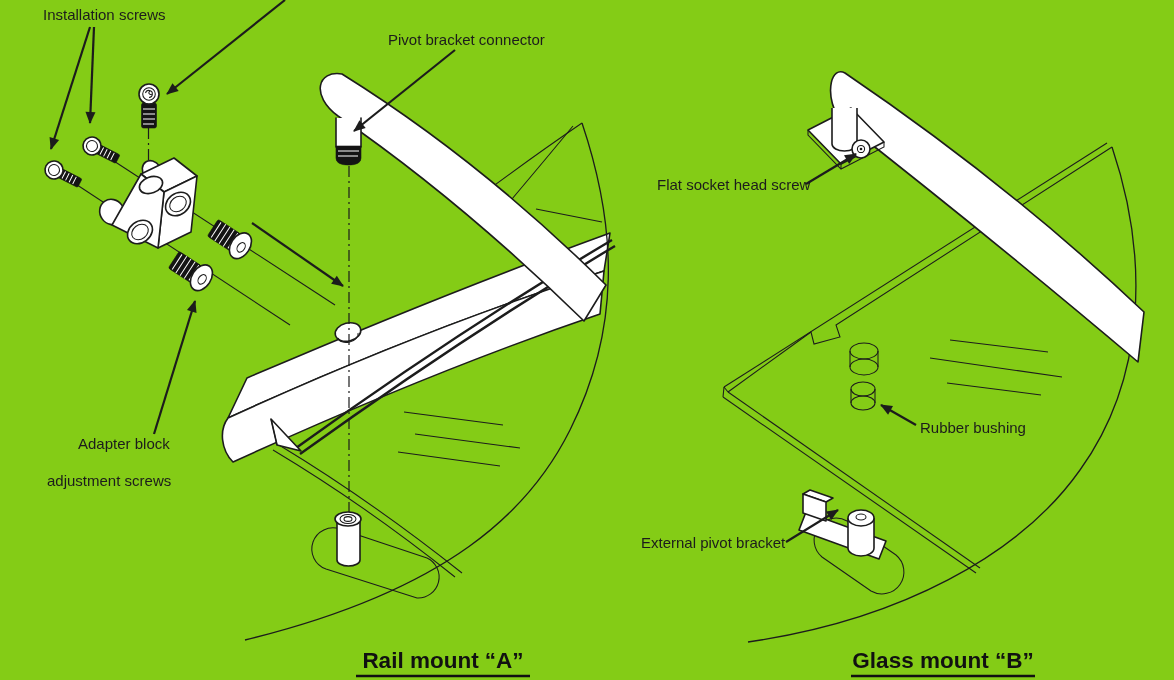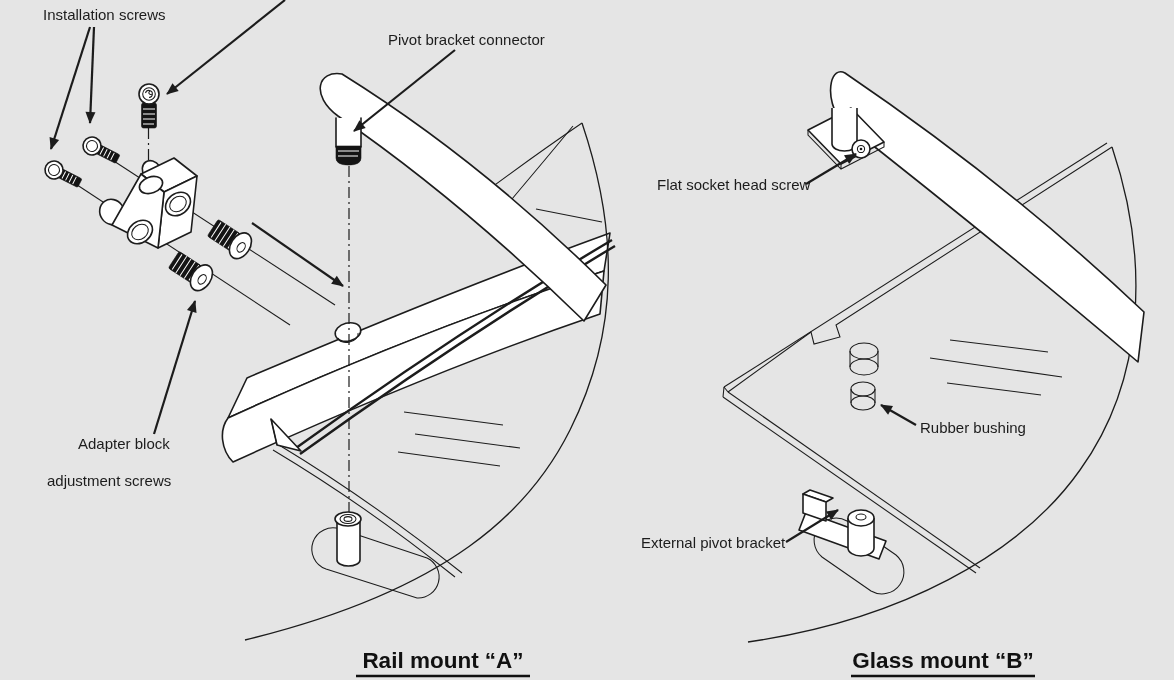--- a/index.html
+++ b/index.html
@@ -1,16 +1,16 @@
 <!DOCTYPE html>
 <html><head>
 <meta charset="utf-8">
 <style>
   html,body{margin:0;padding:0;background:#ffffff;}
-  .stage{position:relative;width:1174px;height:680px;background:#e5e5e5;overflow:hidden;
+  .stage{position:relative;width:1174px;height:680px;background:#84cc16;overflow:hidden;
          font-family:"Liberation Sans", sans-serif;}
   svg{position:absolute;left:0;top:0;}
   .ln{stroke:#1c1c1c;stroke-width:1.6;fill:none;stroke-linecap:round;stroke-linejoin:round;}
   .thin{stroke:#1c1c1c;stroke-width:1.05;fill:none;}
   .thick{stroke:#1c1c1c;stroke-width:2.4;fill:none;}
   .arcln{stroke:#1c1c1c;stroke-width:1.3;fill:none;}
   .wh{fill:#ffffff;stroke:#1c1c1c;stroke-width:1.6;stroke-linejoin:round;}
   .blk{fill:#141414;stroke:#141414;stroke-width:0.6;}
   .hatch{stroke:#ffffff;stroke-width:1;fill:none;}
   .dd{stroke:#1c1c1c;stroke-width:1.2;fill:none;stroke-dasharray:11 4 2 4;}

